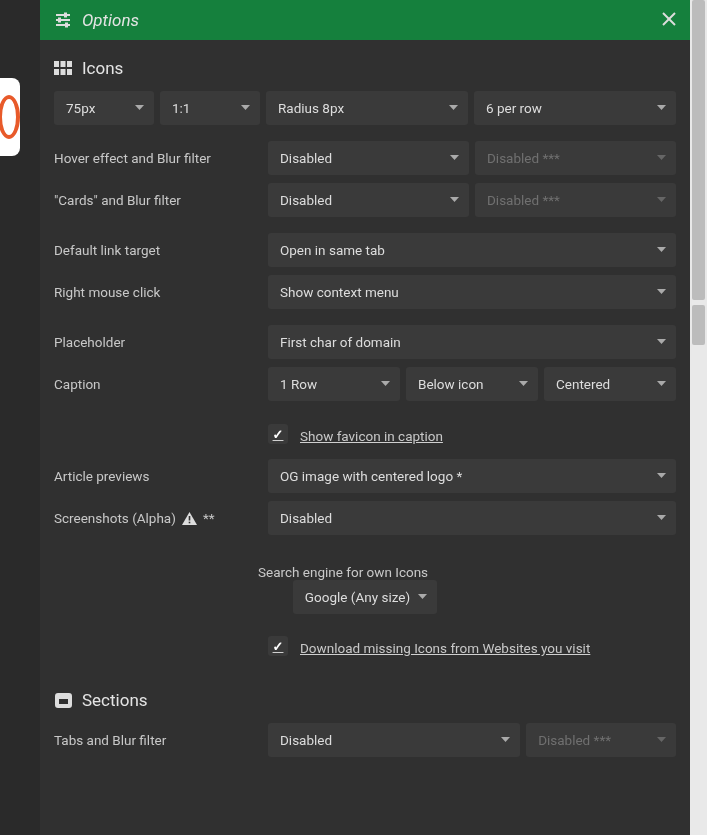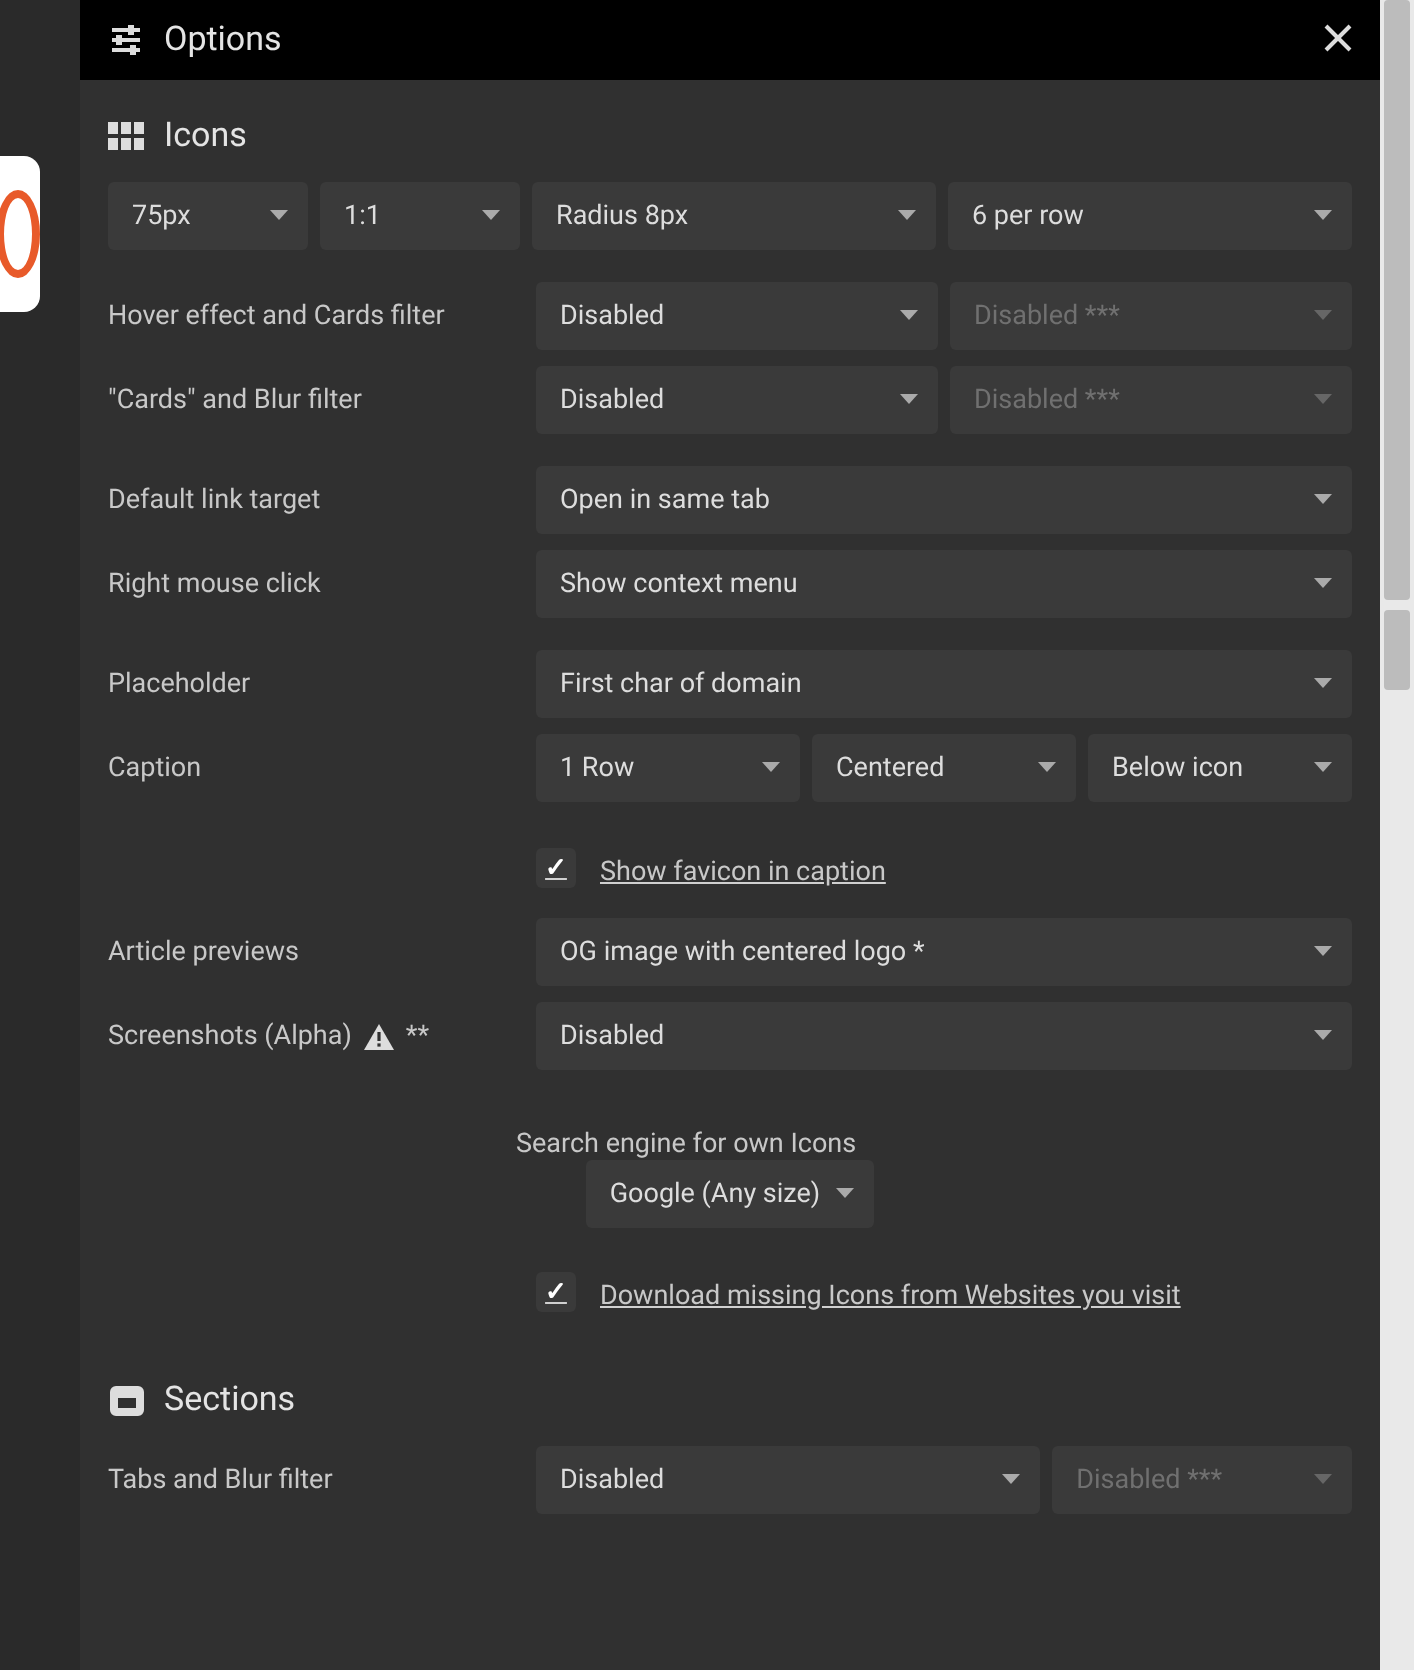--- a/index.html
+++ b/index.html
@@ -64,21 +64,22 @@
     width: 650px;
     height: 835px;
     background: #303030;
     overflow: hidden;
   }
   .header {
     display: flex;
     align-items: center;
     justify-content: space-between;
     padding: 10px 14px 10px 14px;
-    background: #000000;
+    background: #15803d;
+    font-style: italic;
   }
   .header-left {
     display: flex;
     align-items: center;
     gap: 10px;
   }
   .header-title {
     font-size: 17px;
     color: #e4e4e4;
   }
@@ -270,21 +271,21 @@
               <svg width="9" height="6" viewBox="0 0 9 6" fill="#aaa">
                 <path d="M0 0 L4.5 5 L9 0 Z"></path>
               </svg>
             </span>
         </div>
       </div>
     </div>
 
 
     <div class="row gap-top">
-      <div class="label">Hover effect and Cards filter</div>
+      <div class="label">Hover effect and Blur filter</div>
       <div class="controls">
         <div class="select">
           <span class="val">Disabled</span>
           <span class="caret">
               <svg width="9" height="6" viewBox="0 0 9 6" fill="#aaa">
                 <path d="M0 0 L4.5 5 L9 0 Z"></path>
               </svg>
             </span>
         </div>
         <div class="select disabled">
@@ -367,29 +368,29 @@
       <div class="controls">
         <div class="select">
           <span class="val">1 Row</span>
           <span class="caret">
               <svg width="9" height="6" viewBox="0 0 9 6" fill="#aaa">
                 <path d="M0 0 L4.5 5 L9 0 Z"></path>
               </svg>
             </span>
         </div>
         <div class="select">
+          <span class="val">Below icon</span>
+          <span class="caret">
+              <svg width="9" height="6" viewBox="0 0 9 6" fill="#aaa">
+                <path d="M0 0 L4.5 5 L9 0 Z"></path>
+              </svg>
+            </span>
+        </div>
+        <div class="select">
           <span class="val">Centered</span>
-          <span class="caret">
-              <svg width="9" height="6" viewBox="0 0 9 6" fill="#aaa">
-                <path d="M0 0 L4.5 5 L9 0 Z"></path>
-              </svg>
-            </span>
-        </div>
-        <div class="select">
-          <span class="val">Below icon</span>
           <span class="caret">
               <svg width="9" height="6" viewBox="0 0 9 6" fill="#aaa">
                 <path d="M0 0 L4.5 5 L9 0 Z"></path>
               </svg>
             </span>
         </div>
       </div>
     </div>
 
     <div class="check-row">

